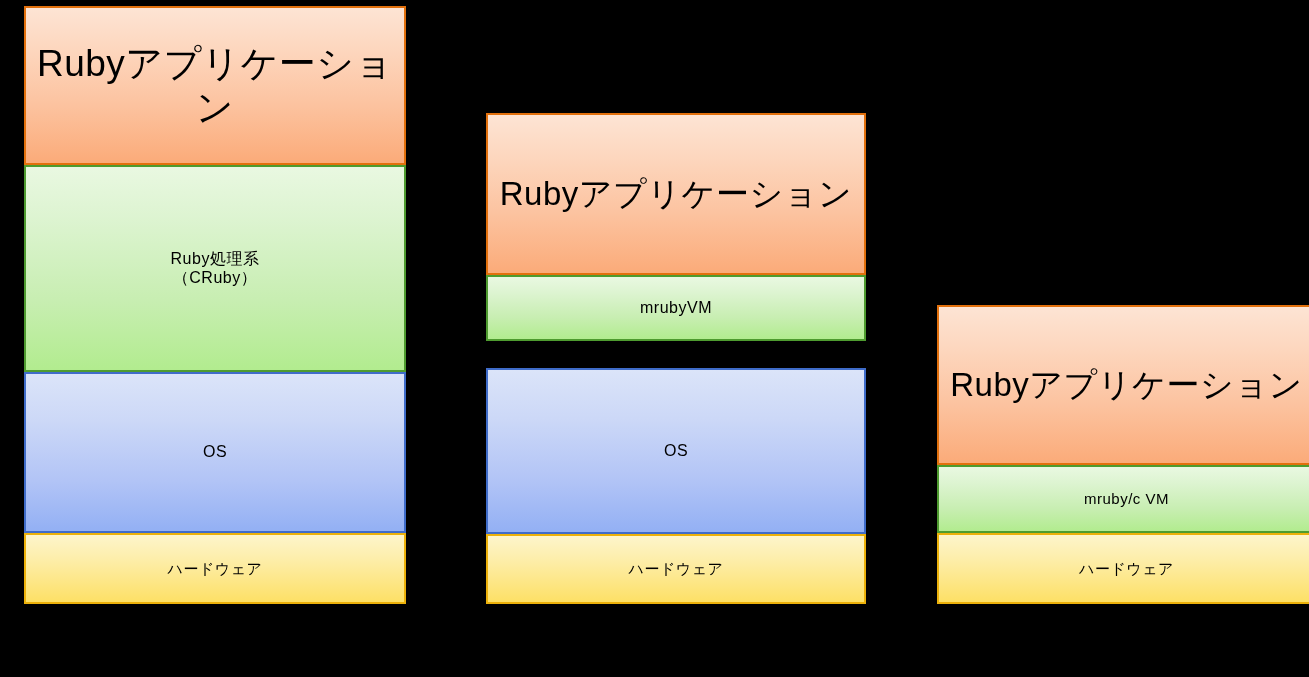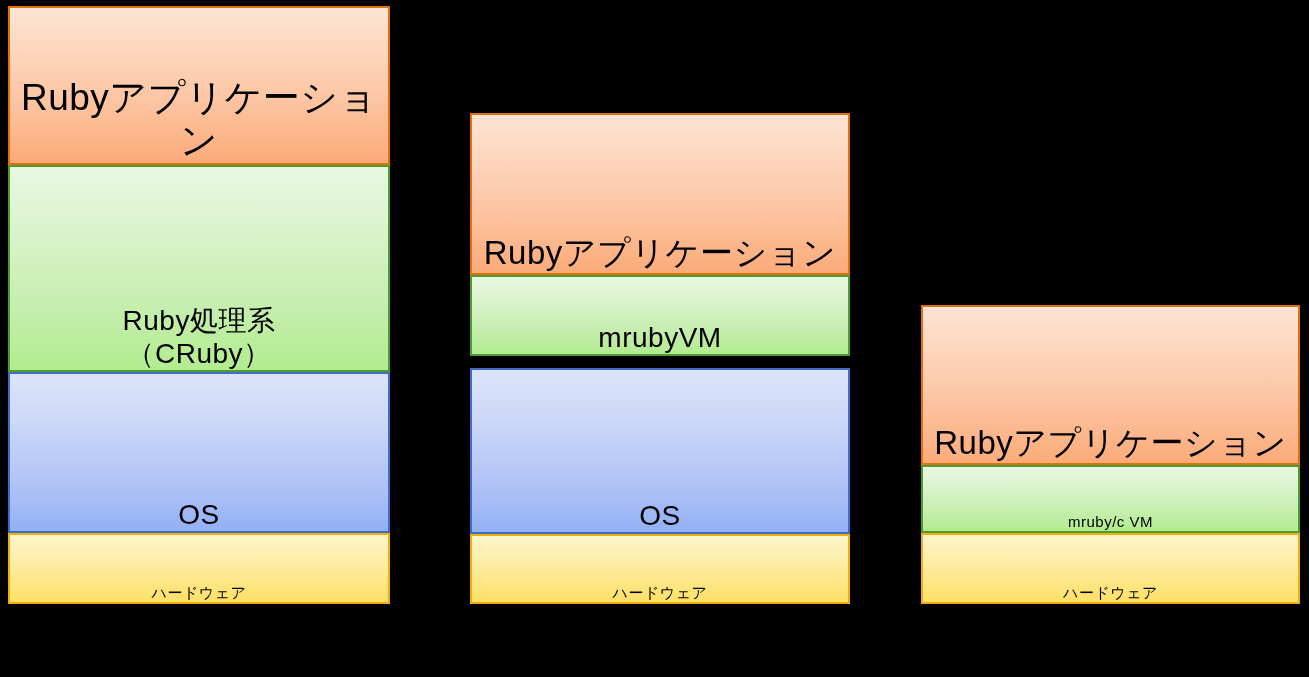--- a/index.html
+++ b/index.html
@@ -17,27 +17,28 @@
 
   .stack {
     position: absolute;
     box-sizing: border-box;
   }
 
   .layer {
     position: absolute;
     box-sizing: border-box;
     display: flex;
-    align-items: flex-end;
+    align-items: center;
     justify-content: center;
     text-align: center;
     color: #000000;
     line-height: 1.18;
     white-space: pre-line;
     letter-spacing: 0.5px;
+    margin-left: 16px;
   }
 
   
   .layer.app {
     background: linear-gradient(to bottom, #fde4d4 0%, #fdd6bd 28%, #fcc3a0 62%, #fbab79 100%);
     border: 2px solid #e2700c;
   }
   
   .layer.vm {
     background: linear-gradient(to bottom, #e9f8e1 0%, #ddf4d1 25%, #c8eeb2 65%, #b2ec8f 100%);
@@ -49,21 +50,21 @@
     border: 2px solid #3f6cc9;
   }
   
   .layer.hw {
     background: linear-gradient(to bottom, #fdf5cb 0%, #fdeeab 35%, #fde684 72%, #fde066 100%);
     border: 2px solid #ecb10a;
   }
 
   .fs-xl { font-size: 37px; }
   .fs-lg { font-size: 33px; }
-  .fs-md { font-size: 28px; }
+  .fs-md { font-size: 16px; }
   .fs-sm { font-size: 15px; }
 </style>
 </head>
 <body>
 
 <div class="stack" style="left:8px; top:6px; width:382px; height:598px;">
 
   <div class="layer app fs-xl" style="left:0px; top:0px; width:382px; height:159px;">
     <span>Rubyアプリケーション</span>
   </div>
@@ -81,21 +82,21 @@
     <span>ハードウェア</span>
   </div>
 </div>
 
 <div class="stack" style="left:470px; top:113px; width:380px; height:491px;">
 
   <div class="layer app fs-lg" style="left:0px; top:0px; width:380px; height:162px;">
     <span>Rubyアプリケーション</span>
   </div>
 
-  <div class="layer vm fs-md" style="left:0px; top:162px; width:380px; height:81px;">
+  <div class="layer vm fs-md" style="left:0px; top:162px; width:380px; height:66px;">
     <span>mrubyVM</span>
   </div>
 
   <div class="layer os fs-md" style="left:0px; top:255px; width:380px; height:166px;">
     <span>OS</span>
   </div>
 
   <div class="layer hw fs-sm" style="left:0px; top:421px; width:380px; height:70px;">
     <span>ハードウェア</span>
   </div>

